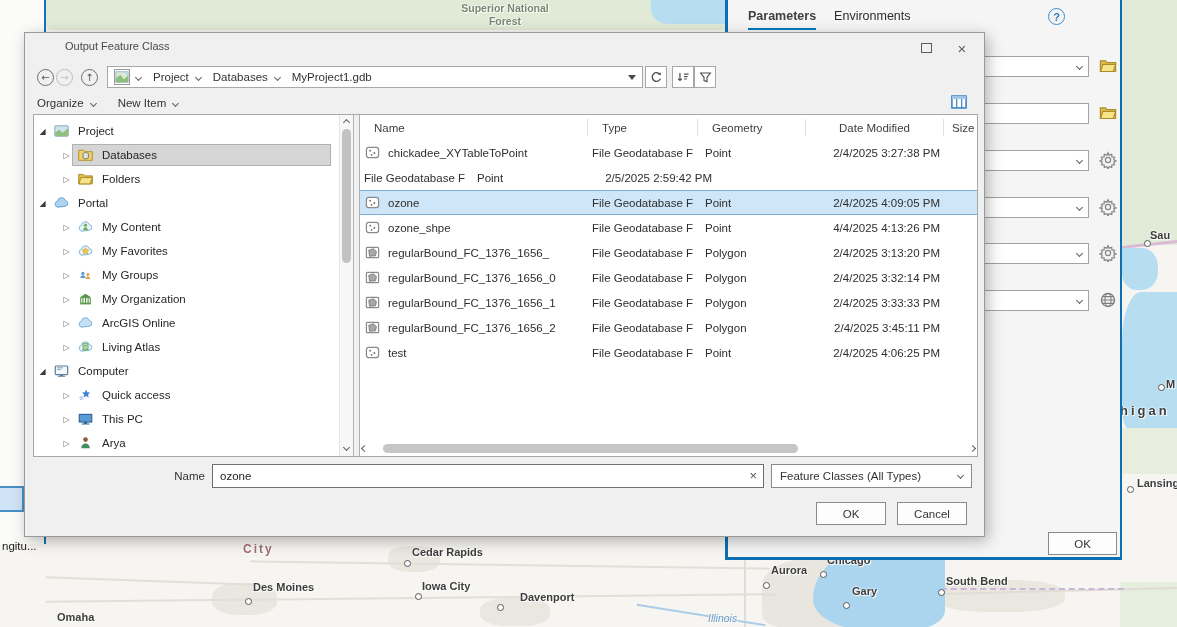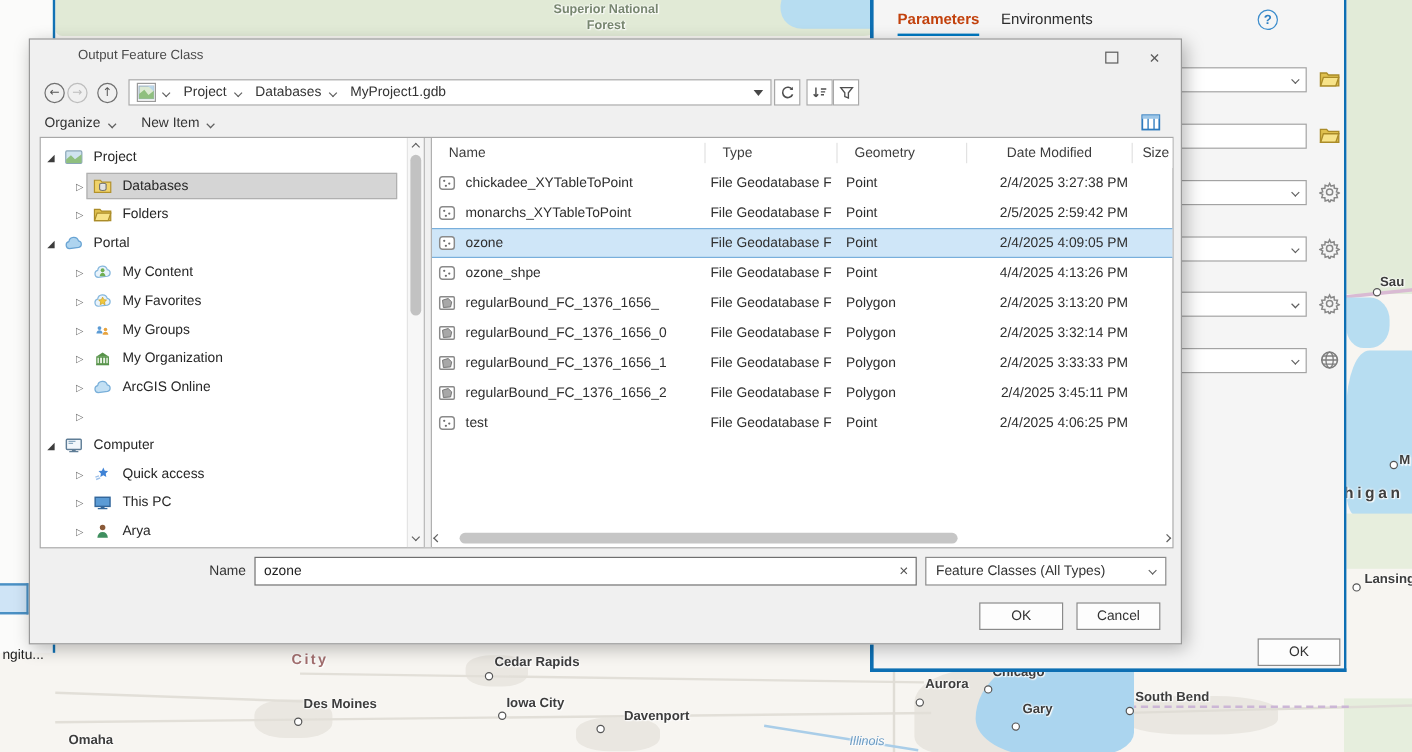--- a/index.html
+++ b/index.html
@@ -37,21 +37,21 @@
                 background:#cfe4f6; border:2px solid #4a90c4; border-left:none; }
   .frag-label { position:absolute; left:2px; top:540px; color:#1e1e1e; }
 
   
   .gp-pane { position:absolute; left:725px; top:0; width:397px; height:560px; z-index:3;
              background:#f5f5f5; border-left:3px solid #0d6fb3; border-right:2px solid #0d6fb3;
              border-bottom:3px solid #0d6fb3; }
   .gp-tabs { position:absolute; left:20px; top:9px; display:flex; gap:18px;
              font-size:12.5px; color:#2b2b2b; }
   .gp-tab { padding-bottom:5px; }
-  .gp-tab.active { font-weight:bold; color:#c2410c; border-bottom:2.5px solid #0079c1; }
+  .gp-tab.active { font-weight:bold; color:#404040; border-bottom:2.5px solid #0079c1; }
   .gp-help { position:absolute; right:55px; top:8px; width:17px; height:17px; border-radius:50%;
              border:1.5px solid #3b8ccc; color:#2e7fc2; font-weight:bold; font-size:11px;
              display:flex; align-items:center; justify-content:center; }
   .gpc { position:absolute; left:30px; width:331px; height:21px; background:#fff;
          border:1px solid #a3a3a3; }
   .gpc .chv { position:absolute; right:6px; top:7px; }
   .gpicon { position:absolute; left:371px; width:18px; height:18px; }
   .btn { height:23px; background:#fdfdfd; border:1px solid #8a8a8a; display:flex;
          align-items:center; justify-content:center; font-size:11.5px; color:#333; width:70px; }
   .gp-ok { position:absolute; left:320px; top:532px; width:69px; }
@@ -527,20 +527,26 @@
           <span class="texp">▷</span>
           <div class="tbody">
               <svg class="ticon">
                 <use href="#s-agol"></use>
               </svg>
               <span class="tlabel">ArcGIS Online</span>
             </div>
         </div>
         <div class="trow l1">
           <span class="texp">▷</span>
+          <div class="tbody">
+              <svg class="ticon">
+                <use href="#s-atlas"></use>
+              </svg>
+              <span class="tlabel">Living Atlas</span>
+            </div>
         </div>
         <div class="trow">
           <span class="texp open">◢</span>
           <div class="tbody">
               <svg class="ticon">
                 <use href="#s-computer"></use>
               </svg>
               <span class="tlabel">Computer</span>
             </div>
         </div>
@@ -596,26 +602,20 @@
                 <use href="#s-pointfc"></use>
               </svg>
               <span>chickadee_XYTableToPoint</span>
             </div>
           <div class="lc c-type">File Geodatabase F</div>
           <div class="lc c-geom">Point</div>
           <div class="lc c-date">2/4/2025 3:27:38 PM</div>
           <div class="lc c-size"></div>
         </div>
         <div class="lrow">
-          <div class="lc c-name">
-              <svg class="licon">
-                <use href="#s-pointfc"></use>
-              </svg>
-              <span>monarchs_XYTableToPoint</span>
-            </div>
           <div class="lc c-type">File Geodatabase F</div>
           <div class="lc c-geom">Point</div>
           <div class="lc c-date">2/5/2025 2:59:42 PM</div>
           <div class="lc c-size"></div>
         </div>
         <div class="lrow sel">
           <div class="lc c-name">
               <svg class="licon">
                 <use href="#s-pointfc"></use>
               </svg>

